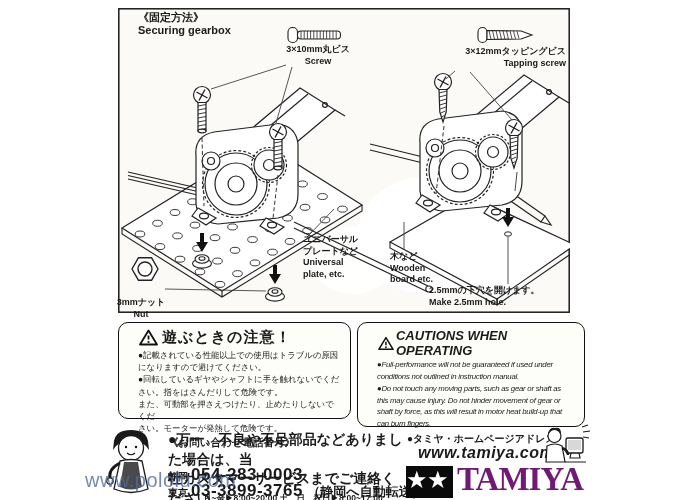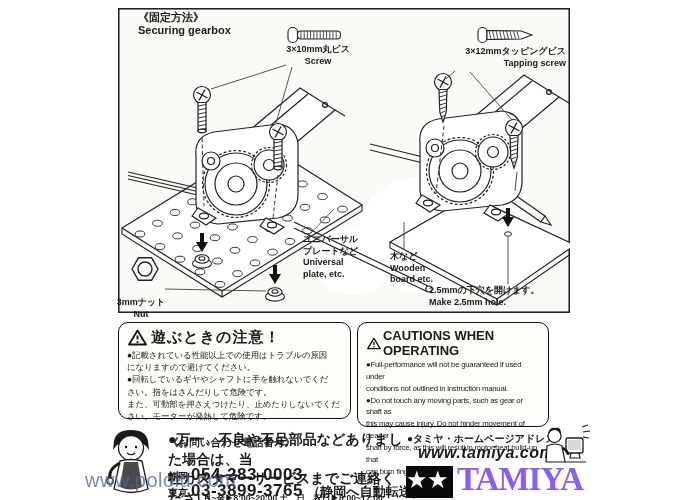--- a/index.html
+++ b/index.html
@@ -10,20 +10,21 @@
   }
   .abs{ position:absolute; }
   .lbl{
     font-size:9px; font-weight:bold; line-height:1.28;
     white-space:pre-line; color:#1a1a1a;
   }
   .hdr{ font-size:11px; font-weight:bold; line-height:1.2; }
   .caution-box{
     position:absolute; border:1.6px solid #111; border-radius:10px;
     background:#fdfdfa;
+    padding-left:11px;
   }
   .caution-head{ display:flex; align-items:center; padding:5px 9px 1px 9px; }
   .caution-title-jp{ font-size:15px; font-weight:bold; letter-spacing:1px; margin-left:4px; }
   .caution-title-en{ font-size:13px; font-weight:bold; letter-spacing:0; margin-left:2px; }
   .caution-body{ padding:1px 8px 0 8px; white-space:pre-line; }
   .caution-body.jp{ font-size:8.4px; line-height:1.45; }
   .caution-body.en{ font-size:7.8px; line-height:1.52; letter-spacing:-0.25px; font-weight:500; }
   .foot-note{ font-size:14px; font-weight:bold; line-height:1.4; white-space:pre-line; }
   .phone-header{ font-size:10.5px; font-weight:bold; }
   .phone-line{ white-space:nowrap; }
@@ -36,21 +37,21 @@
   .star-box{
     position:absolute; left:406px; top:466px; width:47px; height:32px;
     background:#0a0a0a; overflow:hidden;
   }
   .star-box .star{ position:absolute; color:#fff; font-size:24px; line-height:1; top:2px; }
   .star-box .star.s1{ left:0px; }
   .star-box .star.s2{ left:21px; }
   .brand{
     position:absolute; left:457px; top:461px;
     font-family:"Liberation Serif", serif; font-weight:900; font-size:33px;
-    letter-spacing:-1px; color:#8b5cf6; transform:scaleY(1.02);
+    letter-spacing:-1px; color:#701a75; transform:scaleY(1.02);
   }
   .watermark{
     position:absolute; left:85px; top:469px; font-size:20px; font-weight:normal;
     color:rgba(80,105,155,0.78); letter-spacing:0.5px;
   }
 </style>
 </head>
 <body>
 
 <div class="page">
@@ -209,21 +210,21 @@
       <span class="caution-title-jp">遊ぶときの注意！</span>
     </div>
     <div class="caution-body jp">●記載されている性能以上での使用はトラブルの原因
 になりますので避けてください。
 ●回転しているギヤやシャフトに手を触れないでくだ
 さい。指をはさんだりして危険です。
 また、可動部を押さえつけたり、止めたりしないでくだ
 さい。モーターが発熱して危険です。</div>
   </div>
 
-  <div class="caution-box" style="left:357px; top:322px; width:192px; height:105px;">
+  <div class="caution-box" style="left:357px; top:322px; width:228px; height:105px;font-style:italic;">
     <div class="caution-head" style="padding-bottom:0;">
       <svg width="17" height="15" viewBox="0 0 19 17">
         <polygon points="9.5,1.5 18,15.5 1,15.5" fill="none" stroke="#111" stroke-width="1.8" stroke-linejoin="round"></polygon>
         <line x1="9.5" y1="6.5" x2="9.5" y2="10.5" stroke="#111" stroke-width="1.8"></line>
         <circle cx="9.5" cy="13" r="1.1" fill="#111"></circle>
       </svg>
       <span class="caution-title-en">CAUTIONS WHEN OPERATING</span>
     </div>
     <div class="caution-body en">●Full-performance will not be guaranteed if used under
 conditions not outlined in instruction manual.

